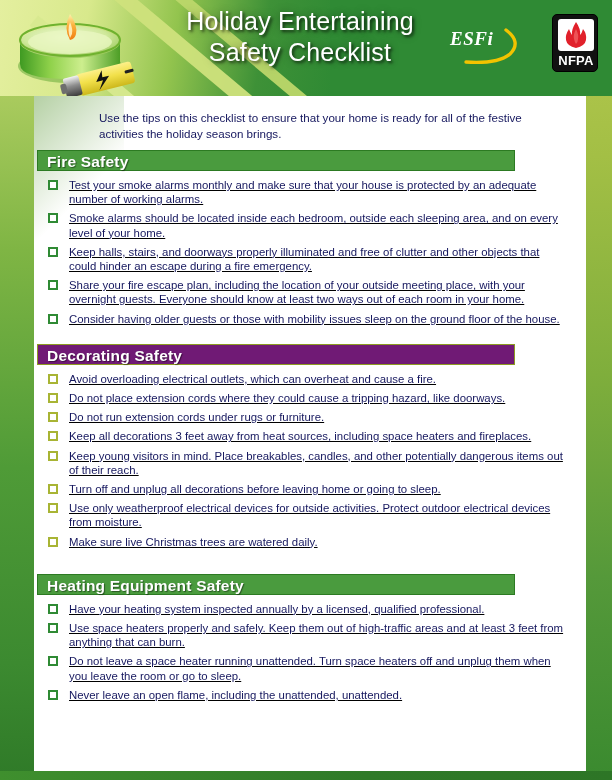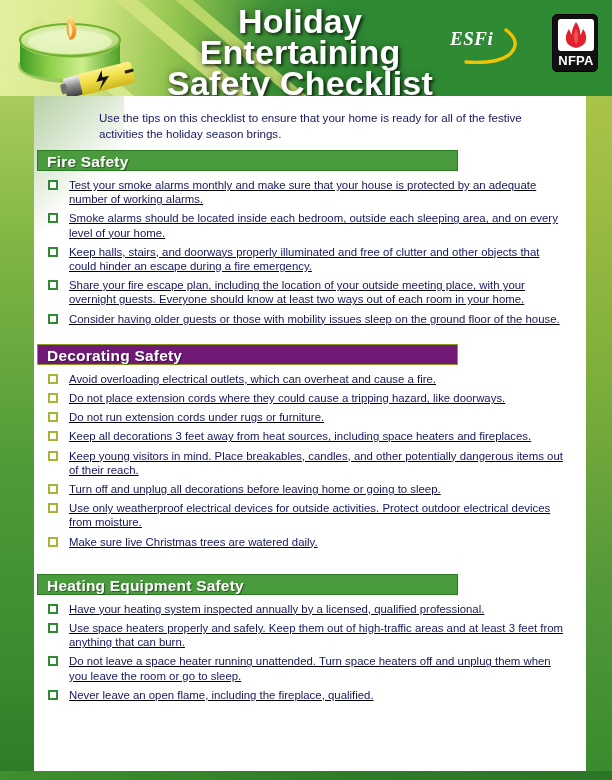--- a/index.html
+++ b/index.html
@@ -88,22 +88,22 @@
   .stripe.s1 { left: 104px; top: -26px; }
   .stripe.s2 { left: 150px; top: -34px; height: 11px; background: #bcd76a; }
   .stripe.s3 { left: 34px;  top: 14px;  height: 13px; background: #d7e98f; }
 
   .hdr-title {
     position: absolute;
     left: 150px; top: 6px;
     width: 300px;
     text-align: center;
     color: #ffffff;
-    font-size: 34px;
-    font-weight: bold;
+    font-size: 25px;
+    font-weight: normal;
     line-height: 31px;
     letter-spacing: .2px;
     text-shadow: 2px 2px 3px rgba(0,0,0,.62), 0 0 8px rgba(0,0,0,.35);
   }
   .hdr-title .l2 { display: block; }
 
   
   .candle-art { position: absolute; left: 8px; top: 6px; width: 140px; height: 90px; }
 
   
@@ -145,21 +145,21 @@
     font-size: 11.6px;
     line-height: 15.5px;
     color: #15175e;
   }
 
   .content { position: absolute; left: 34px; top: 150px; width: 552px; }
 
   .sec-head {
     position: relative;
     margin: 0 0 0 3px;
-    width: 421px;
+    width: 478px;
     height: 21px;
     line-height: 21px;
     padding-left: 9px;
     color: #ffffff;
     font-size: 15.5px;
     font-weight: bold;
     letter-spacing: .2px;
     text-shadow: 1px 1px 1px rgba(0,0,0,.45);
   }
   .sec-head.green  { background: #4a9b3e; border: 1px solid #2c7a22; }
@@ -357,19 +357,19 @@
         <div class="item">
           <span class="cbox green"></span>
           <span>Use space heaters properly and safely.  Keep them out of high-traffic areas and at least 3 feet from anything that can burn.</span>
         </div>
         <div class="item">
           <span class="cbox green"></span>
           <span>Do not leave a space heater running unattended.  Turn space heaters off and unplug them when you leave the room or go to sleep.</span>
         </div>
         <div class="item">
           <span class="cbox green"></span>
-          <span>Never leave an open flame, including the fireplace, qualified.</span>
+          <span>Never leave an open flame, including the unattended, unattended.</span>
         </div>
       </div>
     </div>
 
   </div>
 </div>
 
 </body></html>

